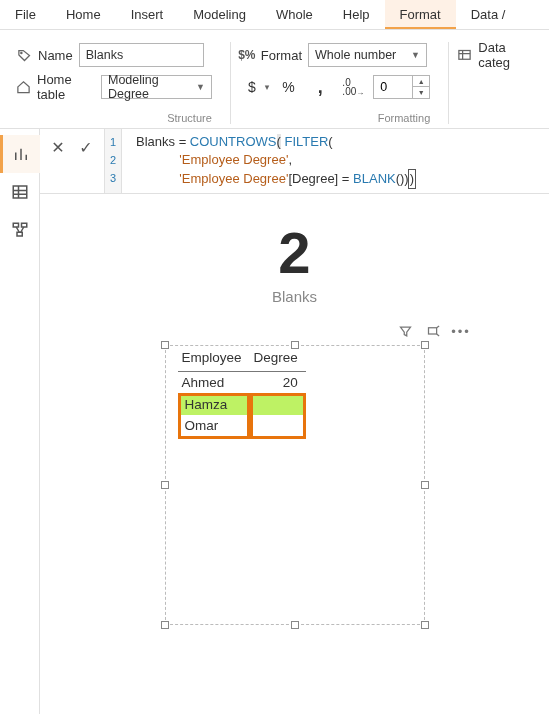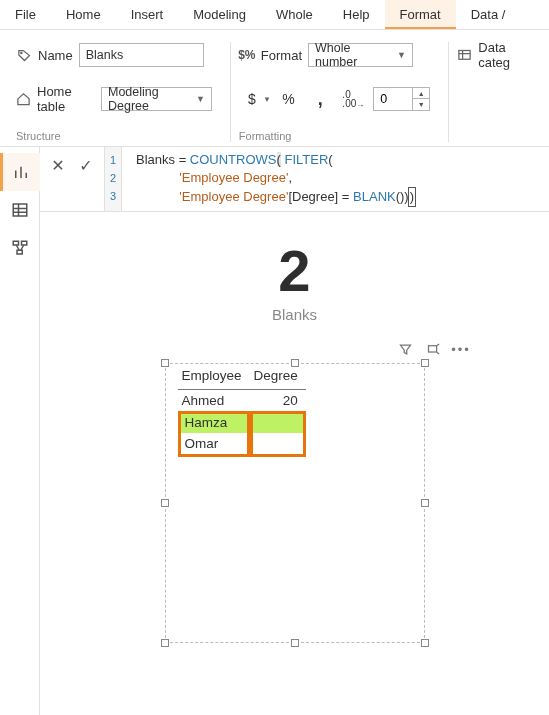--- a/index.html
+++ b/index.html
@@ -5,23 +5,23 @@
   * { box-sizing: border-box; margin: 0; padding: 0; font-family: "Segoe UI", Arial, sans-serif; }
   body { width: 549px; height: 715px; background: #fff; overflow: hidden; font-size: 13px; color: #333; }
 
   
   .menu { display: flex; height: 30px; border-bottom: 1px solid #e0e0e0; align-items: stretch; }
   .menu-item { padding: 0 15px; line-height: 30px; cursor: pointer; }
   .menu-item.active { background: #fef1e6; border-bottom: 2px solid #f2a24a; }
 
   
   .ribbon { display: flex; padding: 12px 8px 4px 8px; gap: 10px; border-bottom: 1px solid #e0e0e0; }
-  .rgroup { display: flex; flex-direction: column; gap: 18px; padding: 0 8px; position: relative; }
+  .rgroup { display: flex; flex-direction: column; gap: 6px; padding: 0 8px; position: relative; }
   .rgroup + .rgroup { border-left: 1px solid #e0e0e0; }
-  .rgroup-label { text-align: left; font-size: 11px; color: #888; }
+  .rgroup-label { text-align: right; font-size: 11px; color: #888; margin-top: 6px; }
   .row { display: flex; align-items: center; gap: 6px; height: 26px; }
   .ico { width: 16px; height: 16px; display: inline-flex; align-items: center; justify-content: center; color: #555; }
   .sel, .txt { border: 1px solid #b5b5b5; height: 24px; padding: 0 6px; font-size: 12.5px; background: #fff; display:flex; align-items:center; justify-content:space-between; gap:6px; }
   .sel { cursor: pointer; }
   .chev { font-size: 9px; color: #666; }
   .fbtn { width: 26px; height: 24px; display:flex; align-items:center; justify-content:center; border:1px solid transparent; cursor:pointer; font-size:14px; }
   .stepper { display:flex; align-items:center; border:1px solid #b5b5b5; height:24px; }
   .stepper-val { width:38px; text-align:left; padding:0 6px; border:none; height:22px; font-size:12.5px; }
   .stepper-btns { display:flex; flex-direction:column; border-left:1px solid #b5b5b5; }
   .stepper-btns div { width:16px; height:11px; font-size:7px; display:flex; align-items:center; justify-content:center; cursor:pointer; color:#555; }
@@ -106,21 +106,21 @@
           <span class="chev">▼</span>
       </div>
     </div>
     <div class="rgroup-label">Structure</div>
   </div>
 
   <div class="rgroup">
     <div class="row">
       <span class="ico" style="font-weight:bold;font-size:12px">$%</span>
       <span>Format</span>
-      <div class="sel" style="width:105px">
+      <div class="sel" style="width:119px">
         <span>Whole number</span>
           <span class="chev">▼</span>
       </div>
     </div>
     <div class="row">
       <div class="fbtn">
           <span>$</span>
         </div>
       <span class="chev" style="margin-left:-6px">▾</span>
       <div class="fbtn">

